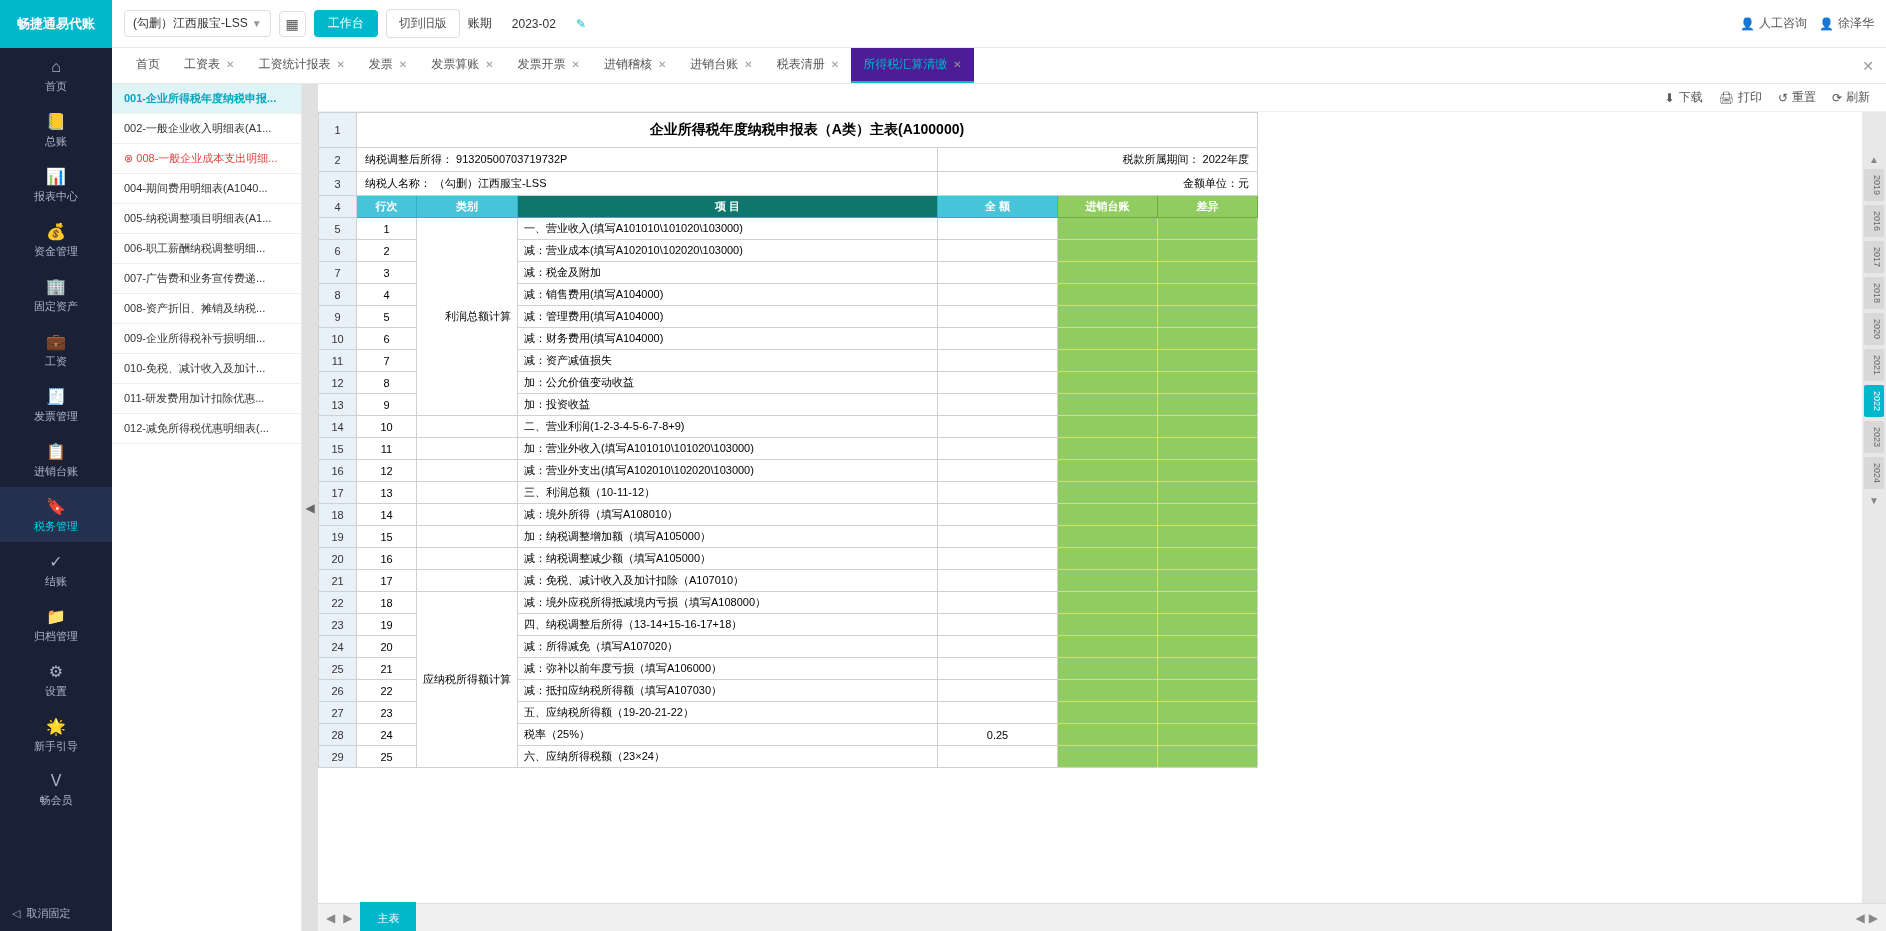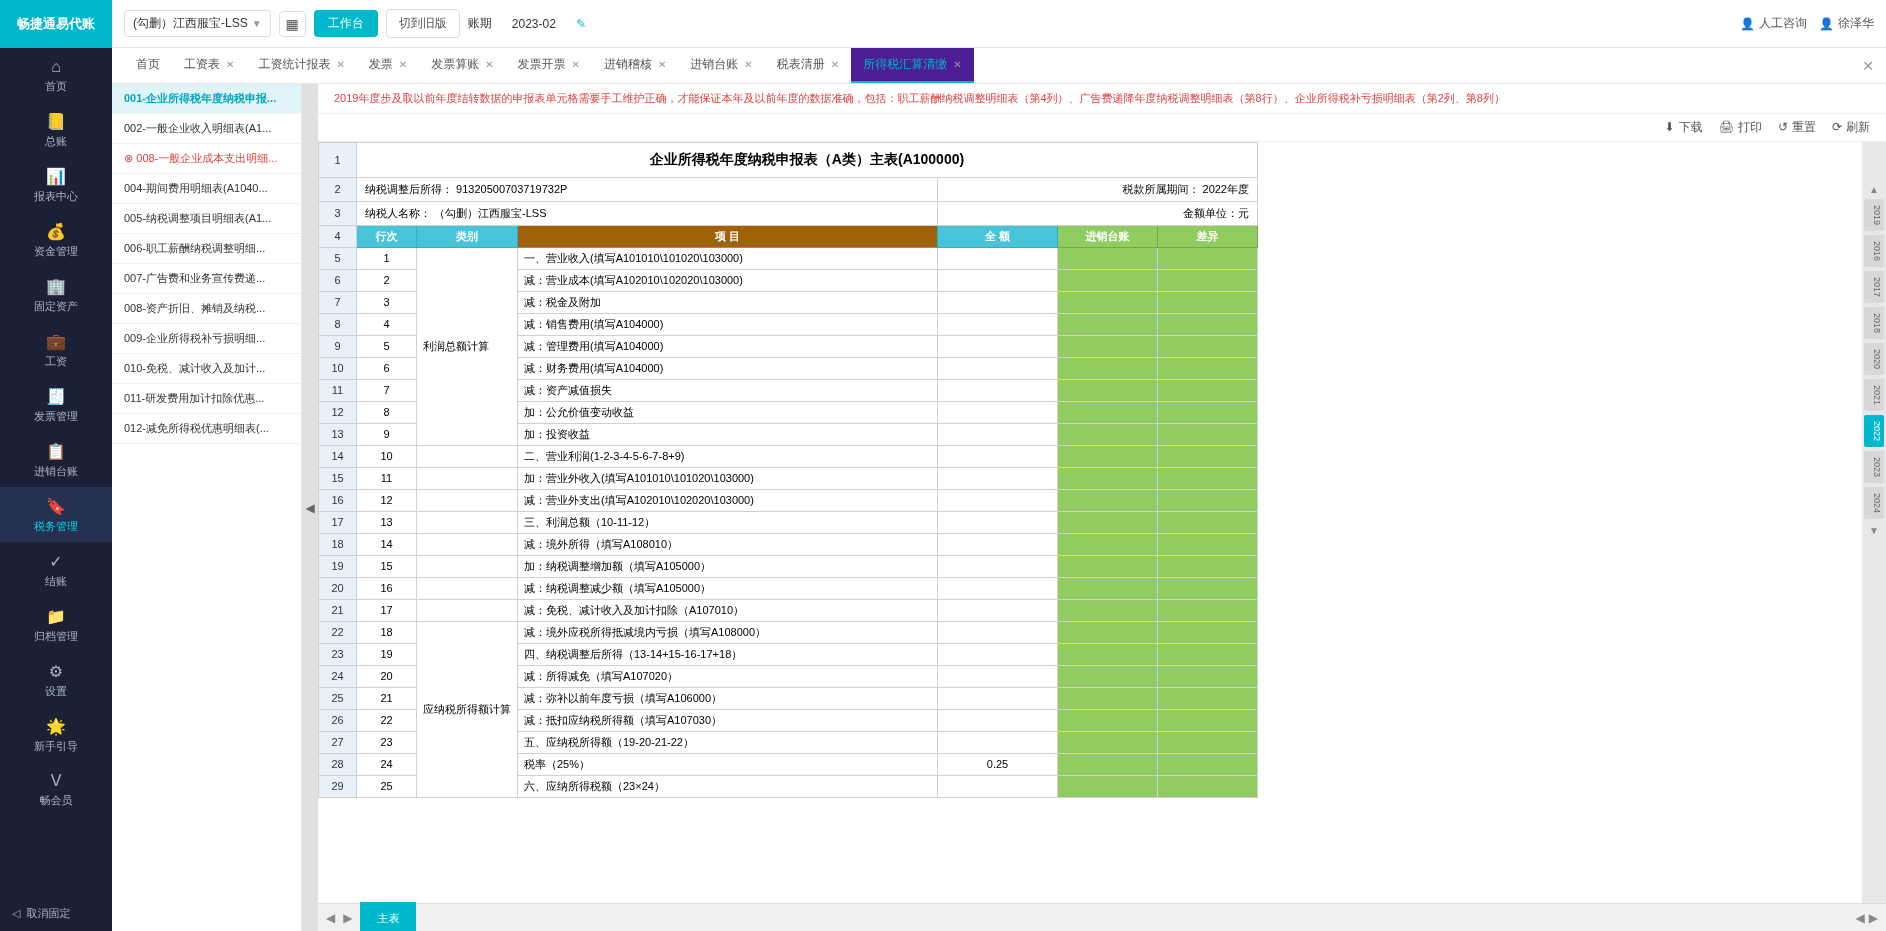--- a/index.html
+++ b/index.html
@@ -261,23 +261,20 @@
       </div>
       <div class="left-panel-item">
         <span>012-减免所得税优惠明细表(...</span>
       </div>
     </div>
 
     <div class="collapse-arrow">◀</div>
 
     <div class="right-section">
 
-      <div class="warning-bar">
-        <span>2019年度步及取以前年度结转数据的申报表单元格需要手工维护正确，才能保证本年及以前年度的数据准确，包括：职工薪酬纳税调整明细表（第4列）、广告费递降年度纳税调整明细表（第8行）、企业所得税补亏损明细表（第2列、第8列）</span>
-      </div>
 
       <div class="toolbar">
         <div class="toolbar-btn">
           <span>⬇</span>
           <span>下载</span>
         </div>
         <div class="toolbar-btn">
           <span>🖨</span>
           <span>打印</span>
         </div>
@@ -328,30 +325,30 @@
                   <span>纳税人名称：</span>
                   <span>（勾删）江西服宝-LSS</span>
                 </td>
                 <td colspan="3" style="background:white; padding:4px 8px; font-size:11px; text-align:right;">金额单位：元</td>
               </tr>
 
               <tr>
                 <td class="row-header">4</td>
                 <td style="background:#48c4d8; color:white; text-align:center; font-weight:bold; border:1px solid #30b0c8; font-size:11px;">行次</td>
                 <td style="background:#48c4d8; color:white; text-align:center; font-weight:bold; border:1px solid #30b0c8; font-size:11px;">类别</td>
-                <td style="background:#a16207; color:white; text-align:center; font-weight:bold; border:1px solid #30b0c8; font-size:11px;">项    目</td>
+                <td style="background:#0f766e; color:white; text-align:center; font-weight:bold; border:1px solid #30b0c8; font-size:11px;">项    目</td>
                 <td style="background:#48c4d8; color:white; text-align:center; font-weight:bold; border:1px solid #30b0c8; font-size:11px;">全    额</td>
                 <td style="background:#90cc60; color:white; text-align:center; font-weight:bold; border:1px solid #70aa40; font-size:11px;">进销台账</td>
                 <td style="background:#90cc60; color:white; text-align:center; font-weight:bold; border:1px solid #70aa40; font-size:11px;">差异</td>
               </tr>
 
               <tr>
                 <td class="row-header">5</td>
                 <td class="cell-xuhao">1</td>
-                <td class="cell-leibie" rowspan="9" style="text-align:left; vertical-align:middle; background:white; font-size:11px;">利润总额计算</td>
+                <td class="cell-leibie" rowspan="9" style="text-align:right; vertical-align:middle; background:white; font-size:11px;">利润总额计算</td>
                 <td class="cell-xiangmu">一、营业收入(填写A101010\101020\103000)</td>
                 <td class="cell-quane"></td>
                 <td style="background:#90cc60;"></td>
                 <td style="background:#90cc60;"></td>
               </tr>
               <tr>
                 <td class="row-header">6</td>
                 <td class="cell-xuhao">2</td>
                 <td class="cell-xiangmu">减：营业成本(填写A102010\102020\103000)</td>
                 <td class="cell-quane"></td>

